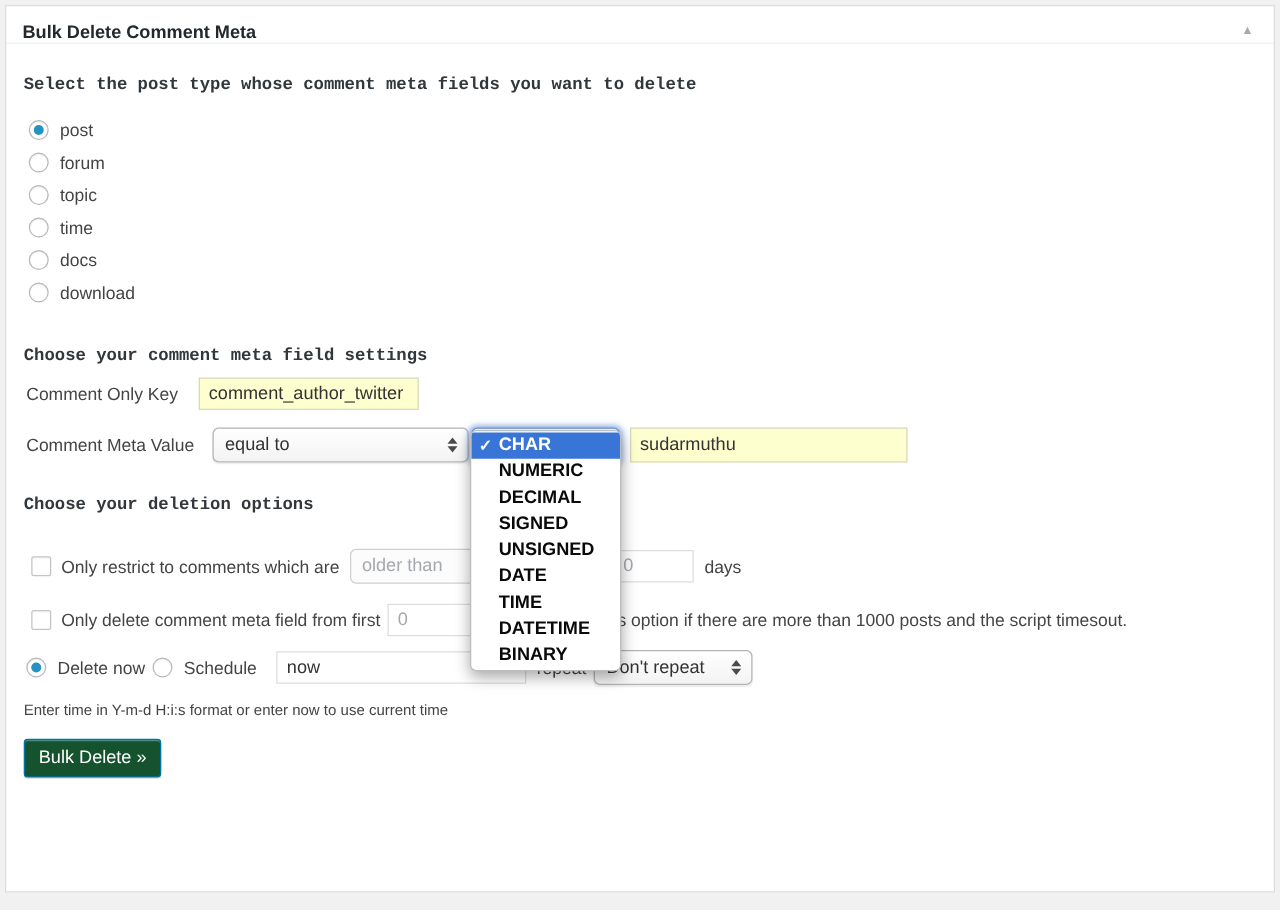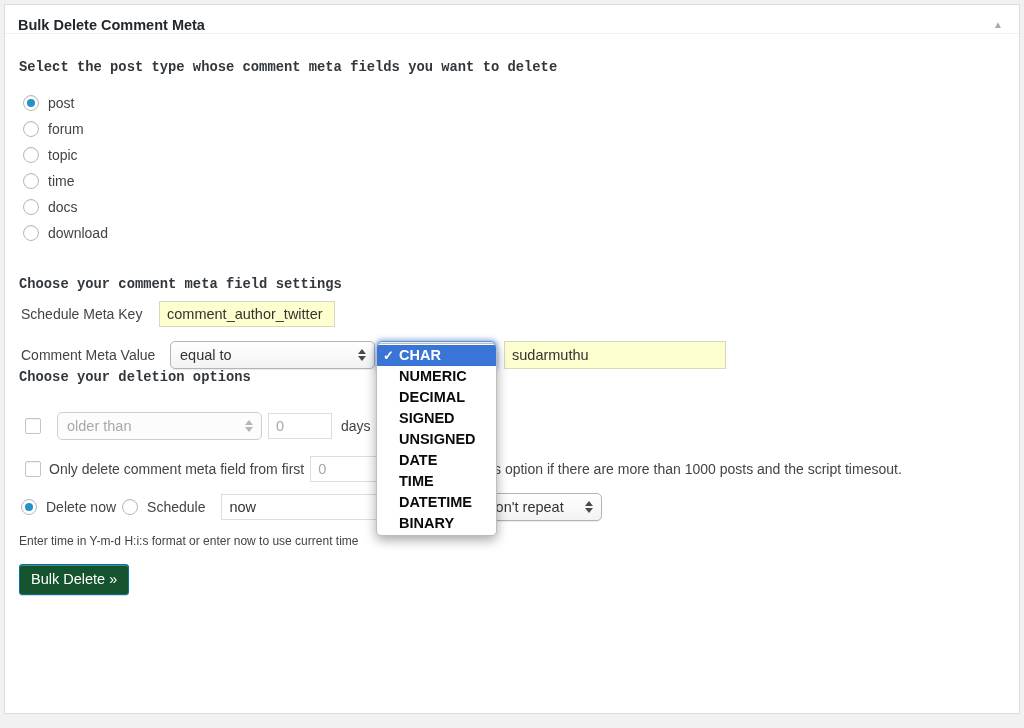--- a/index.html
+++ b/index.html
@@ -25,21 +25,21 @@
   .hndle { font-size:14.5px; font-weight:bold; color:#23282d; }
   .toggle-btn {
     position:absolute; right:16px; top:15px;
     color:#a7aaad; font-size:10px; cursor:pointer; line-height:1;
   }
   .inside { padding:0 12px 0 14px; }
 
   .section-heading { font-size:13.8px; font-weight:bold; color:#32373c;font-family:Liberation Mono, monospace; }
   .sh1 { margin-top:26px; }
   .sh2 { margin-top:26px; }
-  .sh3 { }
+  .sh3 { margin-top:26px; }
 
   .radio-list { margin-top:20px; }
   .radio-list.meta { margin-top:16px; }
   .radio-row { display:flex; align-items:flex-start; height:26px; margin-left:4px; }
   .radio {
     width:16px; height:16px; border-radius:50%;
     border:1px solid #b4b9be; background:#fff;
     margin-right:9px; position:relative; flex:0 0 16px;
     box-shadow:inset 0 1px 1px rgba(0,0,0,.06);
   }
@@ -173,21 +173,21 @@
       <div class="radio-row">
         <span class="radio"></span>
         <span class="radio-label">download</span>
       </div>
     </div>
 
     <div class="section-heading sh2">Choose your comment meta field settings</div>
 
 
     <div class="form-row key-row">
-      <span class="lbl-key">Schedule Meta Key</span>
+      <span class="lbl-key">Comment Only Key</span>
       <input class="input yellow key-input" value="comment_author_twitter" style="">
     </div>
 
     <div class="form-row value-row">
       <span class="lbl-val">Comment Meta Value</span>
 
       <div class="select-mac equal-select">
         <span>equal to</span>
         <span class="arrows">
             <i class="up"></i>
@@ -213,20 +213,21 @@
         </ul>
       </div>
 
       <input class="input yellow value-input" value="sudarmuthu" style="">
     </div>
 
     <div class="section-heading sh3">Choose your deletion options</div>
 
     <div class="form-row restrict-row">
       <span class="checkbox"></span>
+      <span>Only restrict to comments which are</span>
       <div class="select-mac older-select">
         <span>older than</span>
         <span class="arrows">
             <i class="up"></i>
             <i class="down"></i>
           </span>
       </div>
       <input class="input gray-input days-input" value="0" style="">
       <span class="suffix-text days-text">days</span>
     </div>

